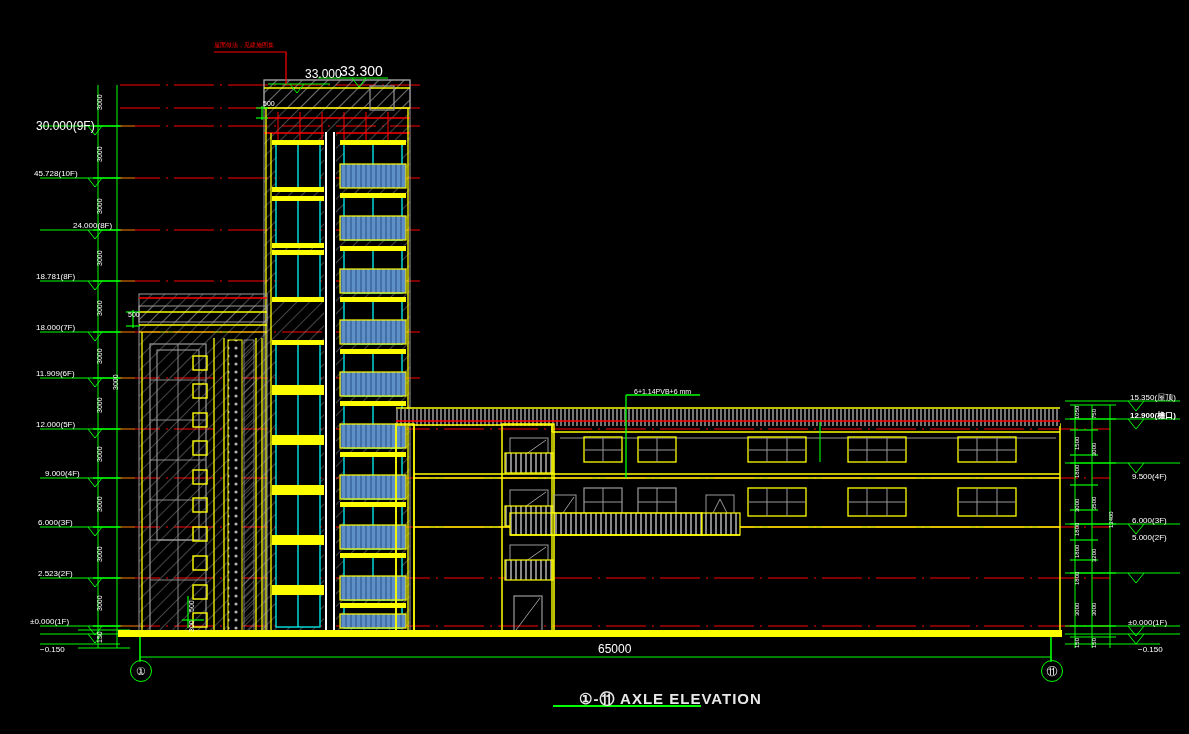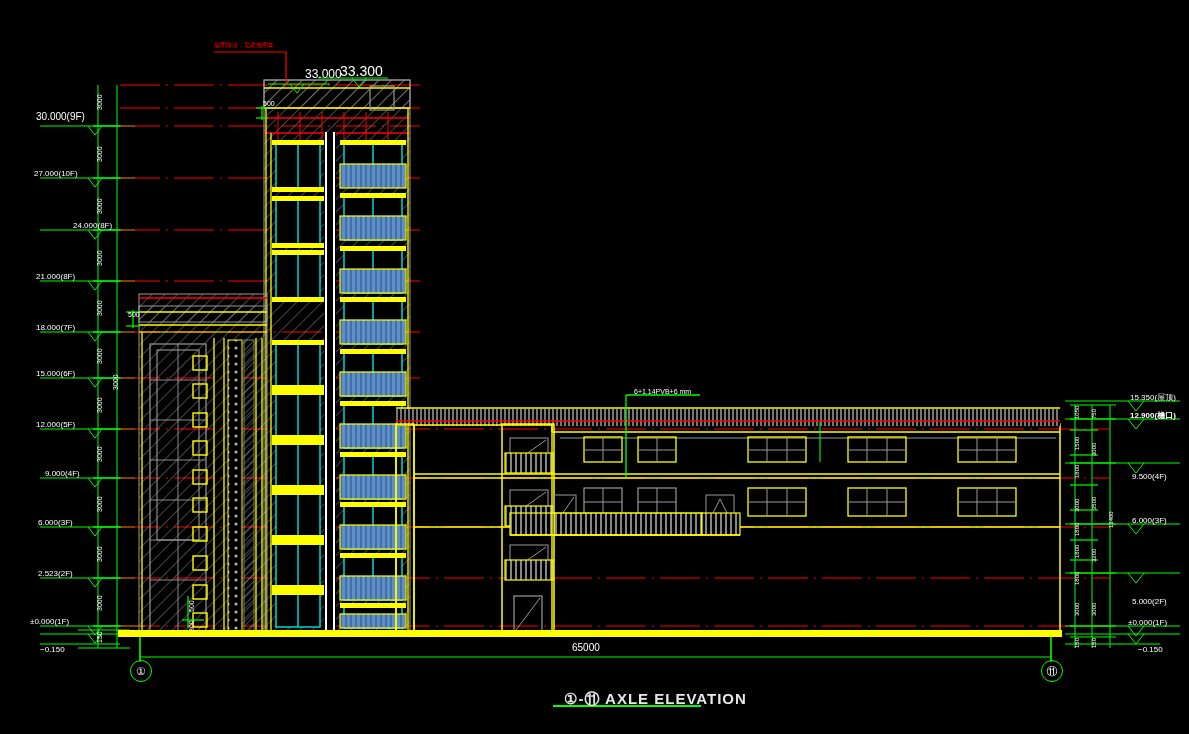--- a/index.html
+++ b/index.html
@@ -518,26 +518,26 @@
     </g>
 
     <g stroke="#00ff00" stroke-width="1">
       <line x1="140" y1="637" x2="140" y2="660"></line>
       <line x1="1051" y1="637" x2="1051" y2="660"></line>
     </g>
 
     <line x1="553" y1="706" x2="701" y2="706" stroke="#00ff00" stroke-width="2"></line>
   </svg>
 
-  <div class="lbl" style="left:36px;top:112px;font-size:10px;">30.000(9F)</div>
-  <div class="lbl" style="left:34px;top:170px;font-size:8px;">27.000(10F)</div>
+  <div class="lbl" style="left:36px;top:120px;font-size:12px;">30.000(9F)</div>
+  <div class="lbl" style="left:34px;top:170px;font-size:8px;">45.728(10F)</div>
   <div class="lbl" style="left:36px;top:222px;font-size:8px;margin-left:37px;">24.000(8F)</div>
-  <div class="lbl" style="left:36px;top:273px;font-size:8px;">21.000(8F)</div>
+  <div class="lbl" style="left:36px;top:273px;font-size:8px;">18.781(8F)</div>
   <div class="lbl" style="left:36px;top:324px;font-size:8px;">18.000(7F)</div>
-  <div class="lbl" style="left:36px;top:370px;font-size:8px;">15.000(6F)</div>
+  <div class="lbl" style="left:36px;top:370px;font-size:8px;">11.909(6F)</div>
   <div class="lbl" style="left:36px;top:421px;font-size:8px;">12.000(5F)</div>
   <div class="lbl" style="left:38px;top:470px;font-size:8px;padding-left:7px;">9.000(4F)</div>
   <div class="lbl" style="left:38px;top:519px;font-size:8px;">6.000(3F)</div>
   <div class="lbl" style="left:38px;top:570px;font-size:8px;">2.523(2F)</div>
   <div class="lbl" style="left:30px;top:618px;font-size:8px;">±0.000(1F)</div>
   <div class="lbl" style="left:40px;top:646px;font-size:8px;">−0.150</div>
 
   <div class="lbl vtxt" style="left:96px;top:110px;font-size:7px;">3000</div>
   <div class="lbl vtxt" style="left:96px;top:162px;font-size:7px;">3000</div>
   <div class="lbl vtxt" style="left:96px;top:214px;font-size:7px;">3000</div>
@@ -559,21 +559,21 @@
   <div class="lbl" style="left:634px;top:388px;font-size:7px;">6+1.14PVB+6 mm</div>
   <div class="lbl" style="left:263px;top:100px;font-size:7px;">500</div>
   <div class="lbl" style="left:128px;top:311px;font-size:7px;">500</div>
   <div class="lbl vtxt" style="left:188px;top:612px;font-size:7px;">500</div>
   <div class="lbl vtxt" style="left:188px;top:632px;font-size:7px;">300</div>
 
   <div class="lbl" style="left:1130px;top:394px;font-size:8px;">15.350(屋顶)</div>
   <div class="lbl" style="left:1130px;top:412px;font-size:8px;font-weight:bold;">12.900(檐口)</div>
   <div class="lbl" style="left:1132px;top:456px;font-size:8px;margin-top:17px;">9.500(4F)</div>
   <div class="lbl" style="left:1132px;top:517px;font-size:8px;">6.000(3F)</div>
-  <div class="lbl" style="left:1132px;top:598px;font-size:8px;">5.000(2F)</div>
+  <div class="lbl" style="left:1132px;top:534px;font-size:8px;">5.000(2F)</div>
   <div class="lbl" style="left:1128px;top:619px;font-size:8px;">±0.000(1F)</div>
   <div class="lbl" style="left:1138px;top:646px;font-size:8px;">−0.150</div>
 
   <div class="lbl vtxt" style="left:1074px;top:419px;font-size:6px;">1050</div>
   <div class="lbl vtxt" style="left:1074px;top:450px;font-size:6px;">1500</div>
   <div class="lbl vtxt" style="left:1074px;top:478px;font-size:6px;">1800</div>
   <div class="lbl vtxt" style="left:1074px;top:512px;font-size:6px;">3000</div>
   <div class="lbl vtxt" style="left:1074px;top:536px;font-size:6px;">1800</div>
   <div class="lbl vtxt" style="left:1074px;top:558px;font-size:6px;">1800</div>
   <div class="lbl vtxt" style="left:1074px;top:585px;font-size:6px;">1800</div>
@@ -582,20 +582,20 @@
 
   <div class="lbl vtxt" style="left:1091px;top:419px;font-size:6px;">750</div>
   <div class="lbl vtxt" style="left:1091px;top:456px;font-size:6px;">3000</div>
   <div class="lbl vtxt" style="left:1091px;top:510px;font-size:6px;">3500</div>
   <div class="lbl vtxt" style="left:1091px;top:562px;font-size:6px;">3200</div>
   <div class="lbl vtxt" style="left:1091px;top:616px;font-size:6px;">3000</div>
   <div class="lbl vtxt" style="left:1091px;top:648px;font-size:6px;">150</div>
 
   <div class="lbl vtxt" style="left:1108px;top:528px;font-size:6px;">13400</div>
 
-  <div class="lbl" style="left:556px;top:643px;font-size:10px;padding-left:16px;">65000</div>
+  <div class="lbl" style="left:582px;top:643px;font-size:12px;padding-left:16px;">65000</div>
 
   <div class="circ" style="left:130px;top:660px;width:20px;height:20px;">①</div>
   <div class="circ" style="left:1041px;top:660px;width:20px;height:20px;">⑪</div>
 
-  <div class="title" style="left:564px;top:690px;">①-⑪ AXLE ELEVATION</div>
+  <div class="title" style="left:579px;top:690px;">①-⑪ AXLE ELEVATION</div>
 
 </div>
 
 </body></html>

